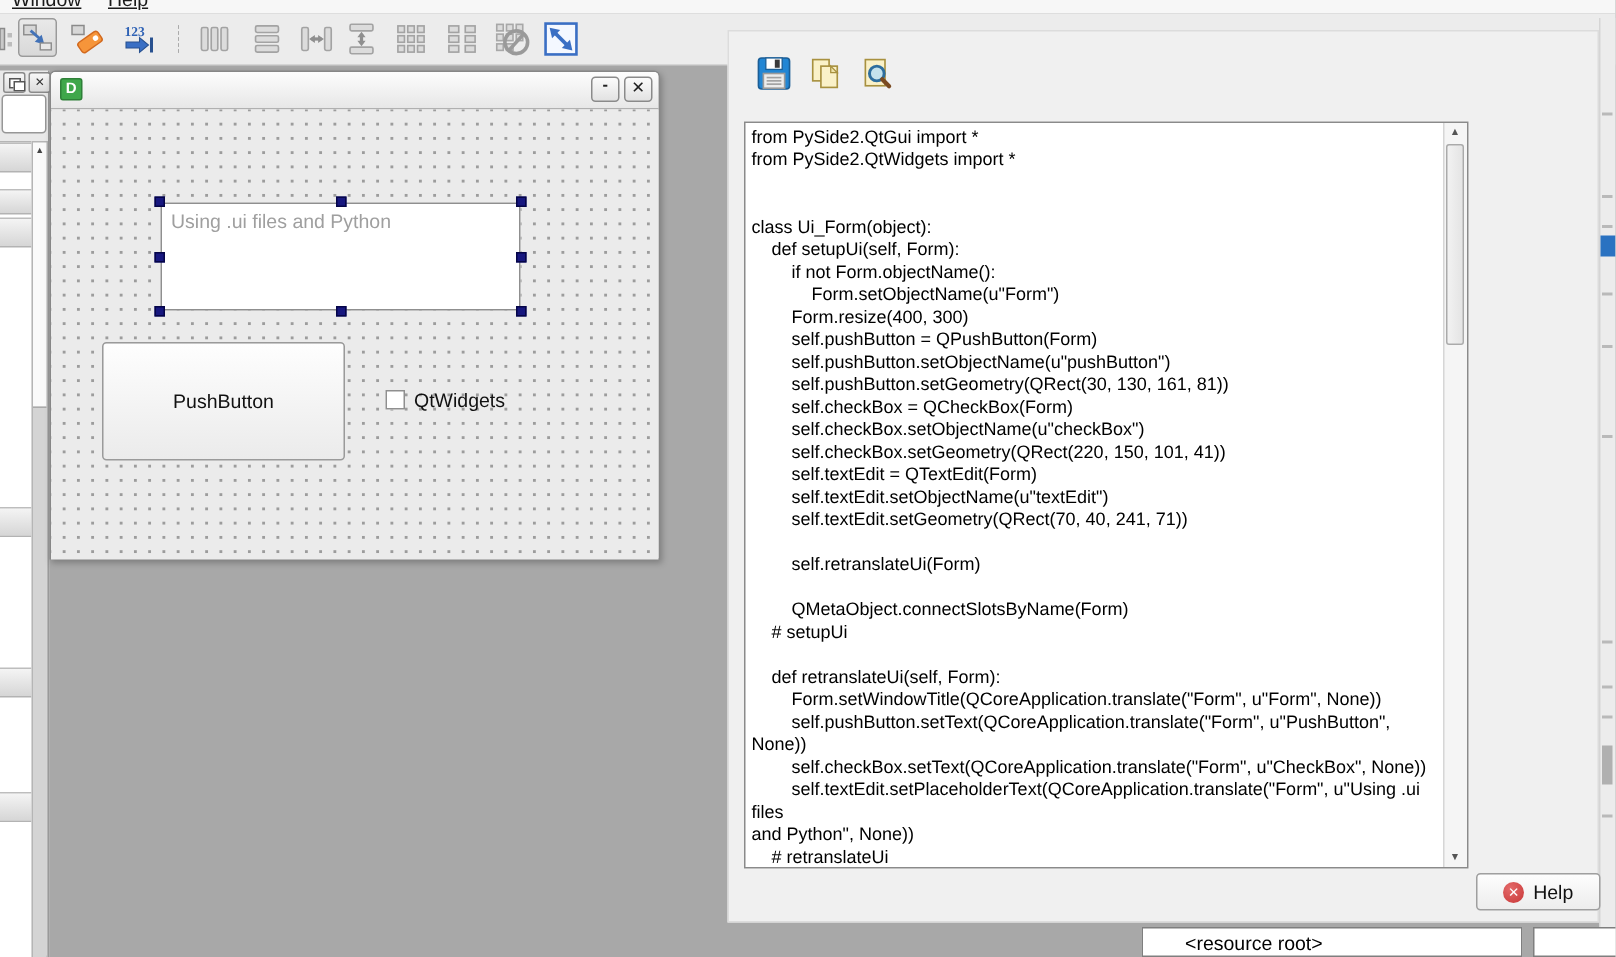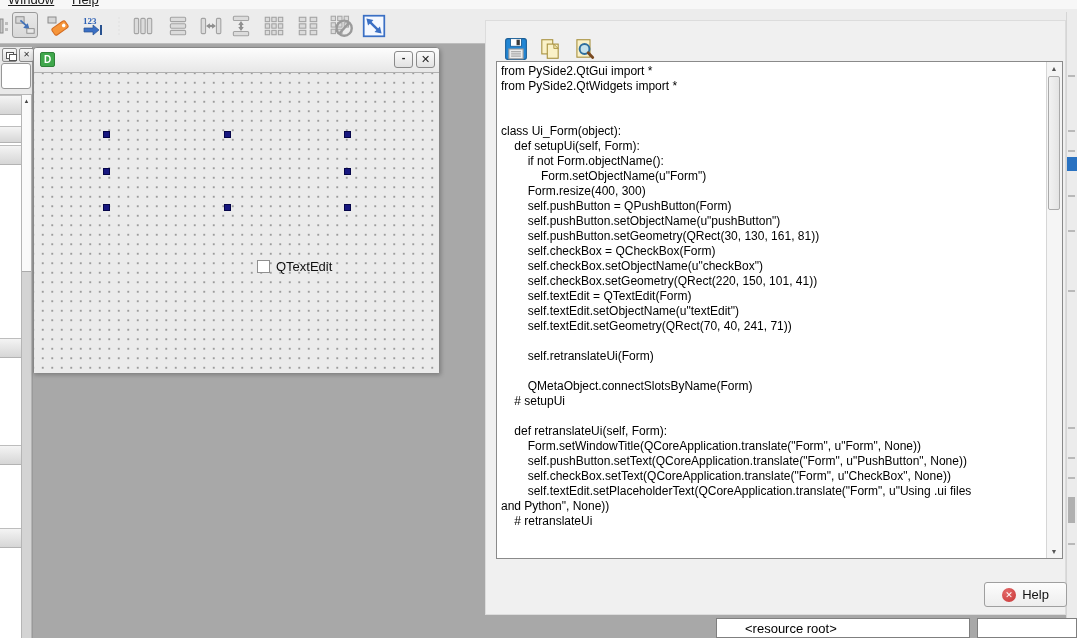--- a/index.html
+++ b/index.html
@@ -60,33 +60,33 @@
   
   .propedge{left:1066px;top:12px;width:11px;height:606px;background:#ececec;border-left:1px solid #d5d5d5;box-sizing:border-box;}
   .ptick{position:absolute;left:1px;width:7px;height:2px;background:#b9b9b9;}
   .pblue{position:absolute;left:0;top:145px;width:10px;height:14px;background:#2a72c1;}
   .pthumb{position:absolute;left:1px;top:485px;width:7px;height:26px;background:#b0b0b0;}
 
   
   .dialog{left:485px;top:20px;width:581px;height:595px;background:#f0f0f0;border:1px solid #dcdcdc;box-sizing:border-box;}
   .dlg-tool{position:absolute;top:16px;left:18px;display:flex;gap:10px;}
   .dlg-tbtn{width:24px;height:24px;}
-  .codearea{position:absolute;left:10px;top:40px;width:567px;height:498px;background:#fff;border:1px solid #8a8a8a;box-sizing:border-box;overflow:hidden;}
+  .codearea{position:absolute;left:10px;top:60px;width:483px;height:498px;background:#fff;border:1px solid #8a8a8a;box-sizing:border-box;overflow:hidden;}
   .codearea pre{margin:0;padding:2px 16px 2px 4px;font-family:"Liberation Sans","DejaVu Sans",sans-serif;font-size:12px;line-height:15px;color:#000;white-space:pre-wrap;}
   .csb{position:absolute;right:0;top:0;bottom:0;width:15px;background:#f5f5f5;border-left:1px solid #d6d6d6;}
   .csb-up,.csb-down{position:absolute;left:0;width:14px;height:13px;text-align:center;font-size:7px;color:#555;}
   .csb-up{top:0;line-height:13px;}
   .csb-down{bottom:0;line-height:13px;}
   .csb-thumb{position:absolute;left:1px;top:14px;width:12px;height:134px;background:linear-gradient(90deg,#f2f2f2,#e4e4e4);border:1px solid #aaa;border-radius:2px;box-sizing:border-box;}
   .closebtn{position:absolute;left:498px;top:561px;width:83px;height:25px;border:1px solid #9f9f9f;border-radius:3px;
     background:linear-gradient(#fdfdfd,#ededed);box-sizing:border-box;display:flex;align-items:center;justify-content:center;gap:6px;font-size:13px;color:#111;}
   .redx{width:14px;height:14px;border-radius:50%;background:radial-gradient(circle at 35% 30%,#e46a6a,#c83737);color:#fff;font-size:9px;font-weight:bold;line-height:14px;text-align:center;}
 
   
-  .respanel{top:618px;height:20px;background:#fff;border:1px solid #7f7f7f;box-sizing:border-box;}
+  .respanel{top:618px;height:20px;background:#fff;border:1px solid #7f7f7f;box-sizing:border-box;margin-left:45px;}
   .res1{left:716px;width:254px;}
   .res2{left:977px;width:100px;}
   .reslabel{position:absolute;left:28px;top:2px;font-size:13px;color:#000;}
 
   svg{overflow:visible;}
 </style>
 </head>
 <body>
 
 <div class="abs menubar">
@@ -259,33 +259,37 @@
   <div class="ptick" style="top:531px;"></div>
 </div>
 
 <div class="abs formwin">
   <div class="ftitle">
     <div class="dicon">D</div>
     <div class="fbtn min">-</div>
     <div class="fbtn cls">✕</div>
   </div>
   <div class="fcanvas">
+    <div class="textedit">
+      <div class="placeholder">Using .ui files and Python</div>
+    </div>
 
     <div class="handle" style="left:69px;top:58px;"></div>
     <div class="handle" style="left:190px;top:58px;"></div>
     <div class="handle" style="left:310px;top:58px;"></div>
     <div class="handle" style="left:69px;top:95px;"></div>
     <div class="handle" style="left:310px;top:95px;"></div>
     <div class="handle" style="left:69px;top:131px;"></div>
     <div class="handle" style="left:190px;top:131px;"></div>
     <div class="handle" style="left:310px;top:131px;"></div>
 
+    <div class="pushbtn">PushButton</div>
     <div class="chk">
       <div class="chkbox"></div>
-      <div class="chklabel">QTextEdit</div>
+      <div class="chklabel">QtWidgets</div>
     </div>
   </div>
 </div>
 
 <div class="abs dialog">
   <div class="dlg-tool">
     <div class="dlg-tbtn">
       <svg width="24" height="24" viewBox="0 0 22 22">
         <rect x="1.5" y="1.5" width="19" height="19" rx="2" fill="#2286d4" stroke="#1b5e96"></rect>
         <rect x="6" y="1.5" width="10" height="7" fill="#ffffff" stroke="#1b5e96" stroke-width="0.8"></rect>

